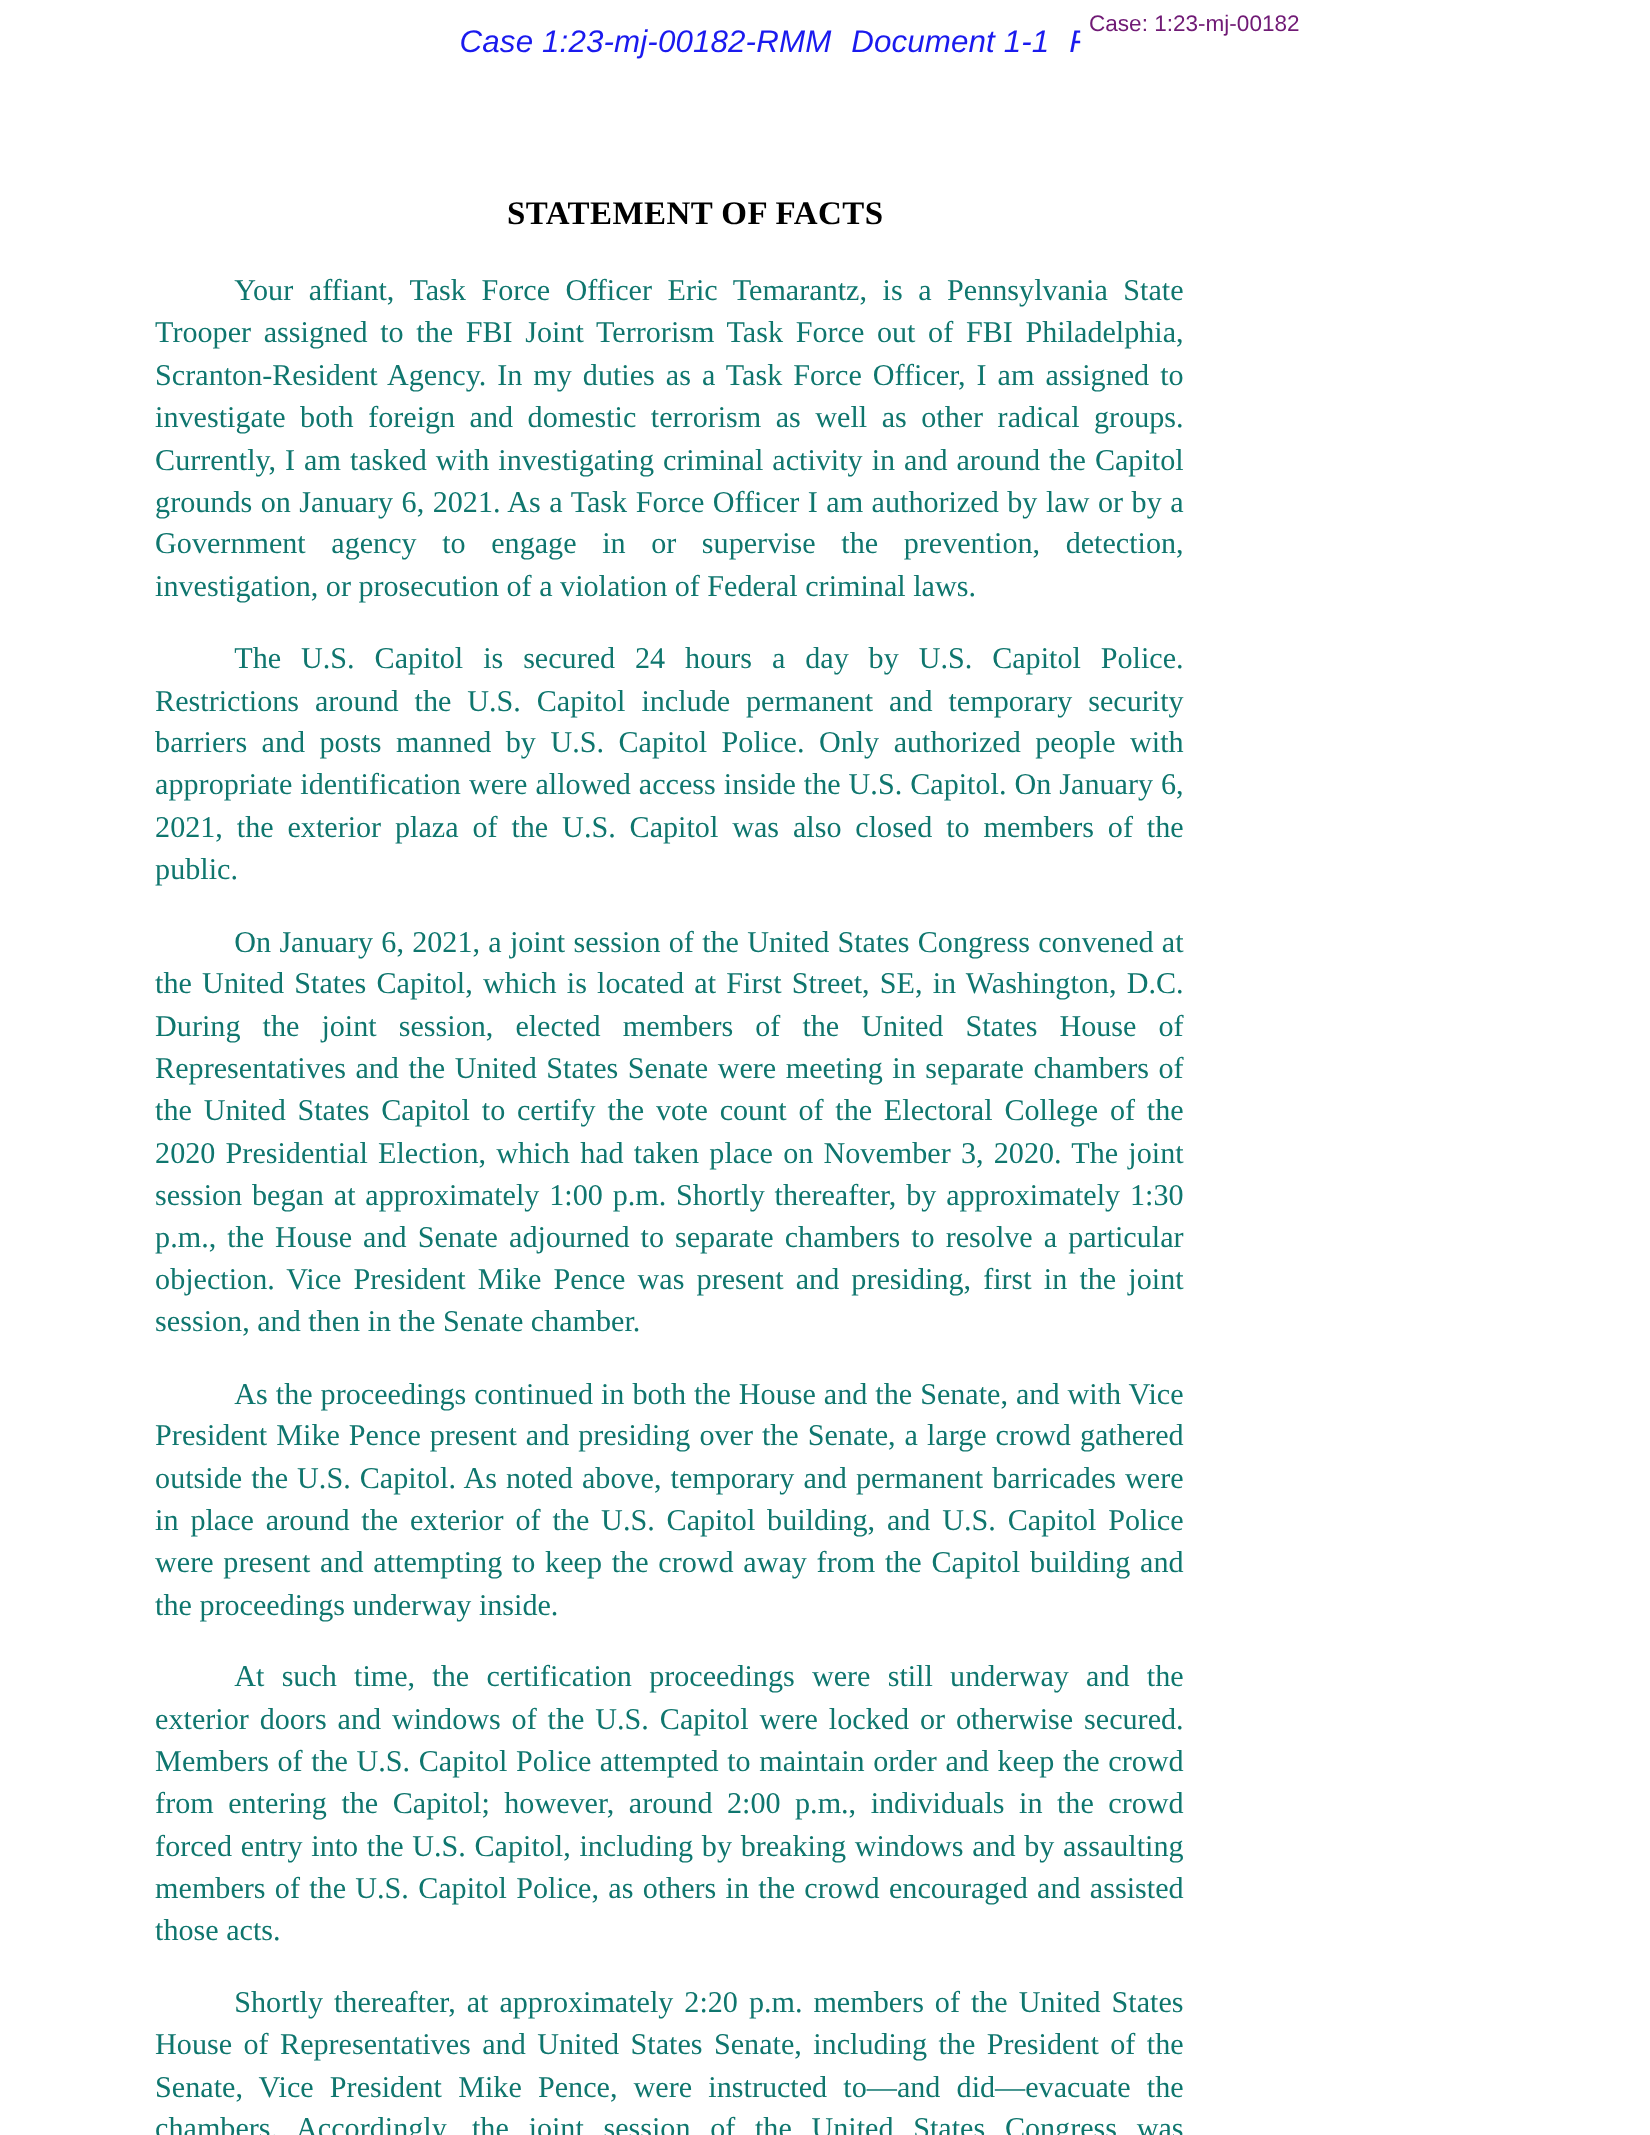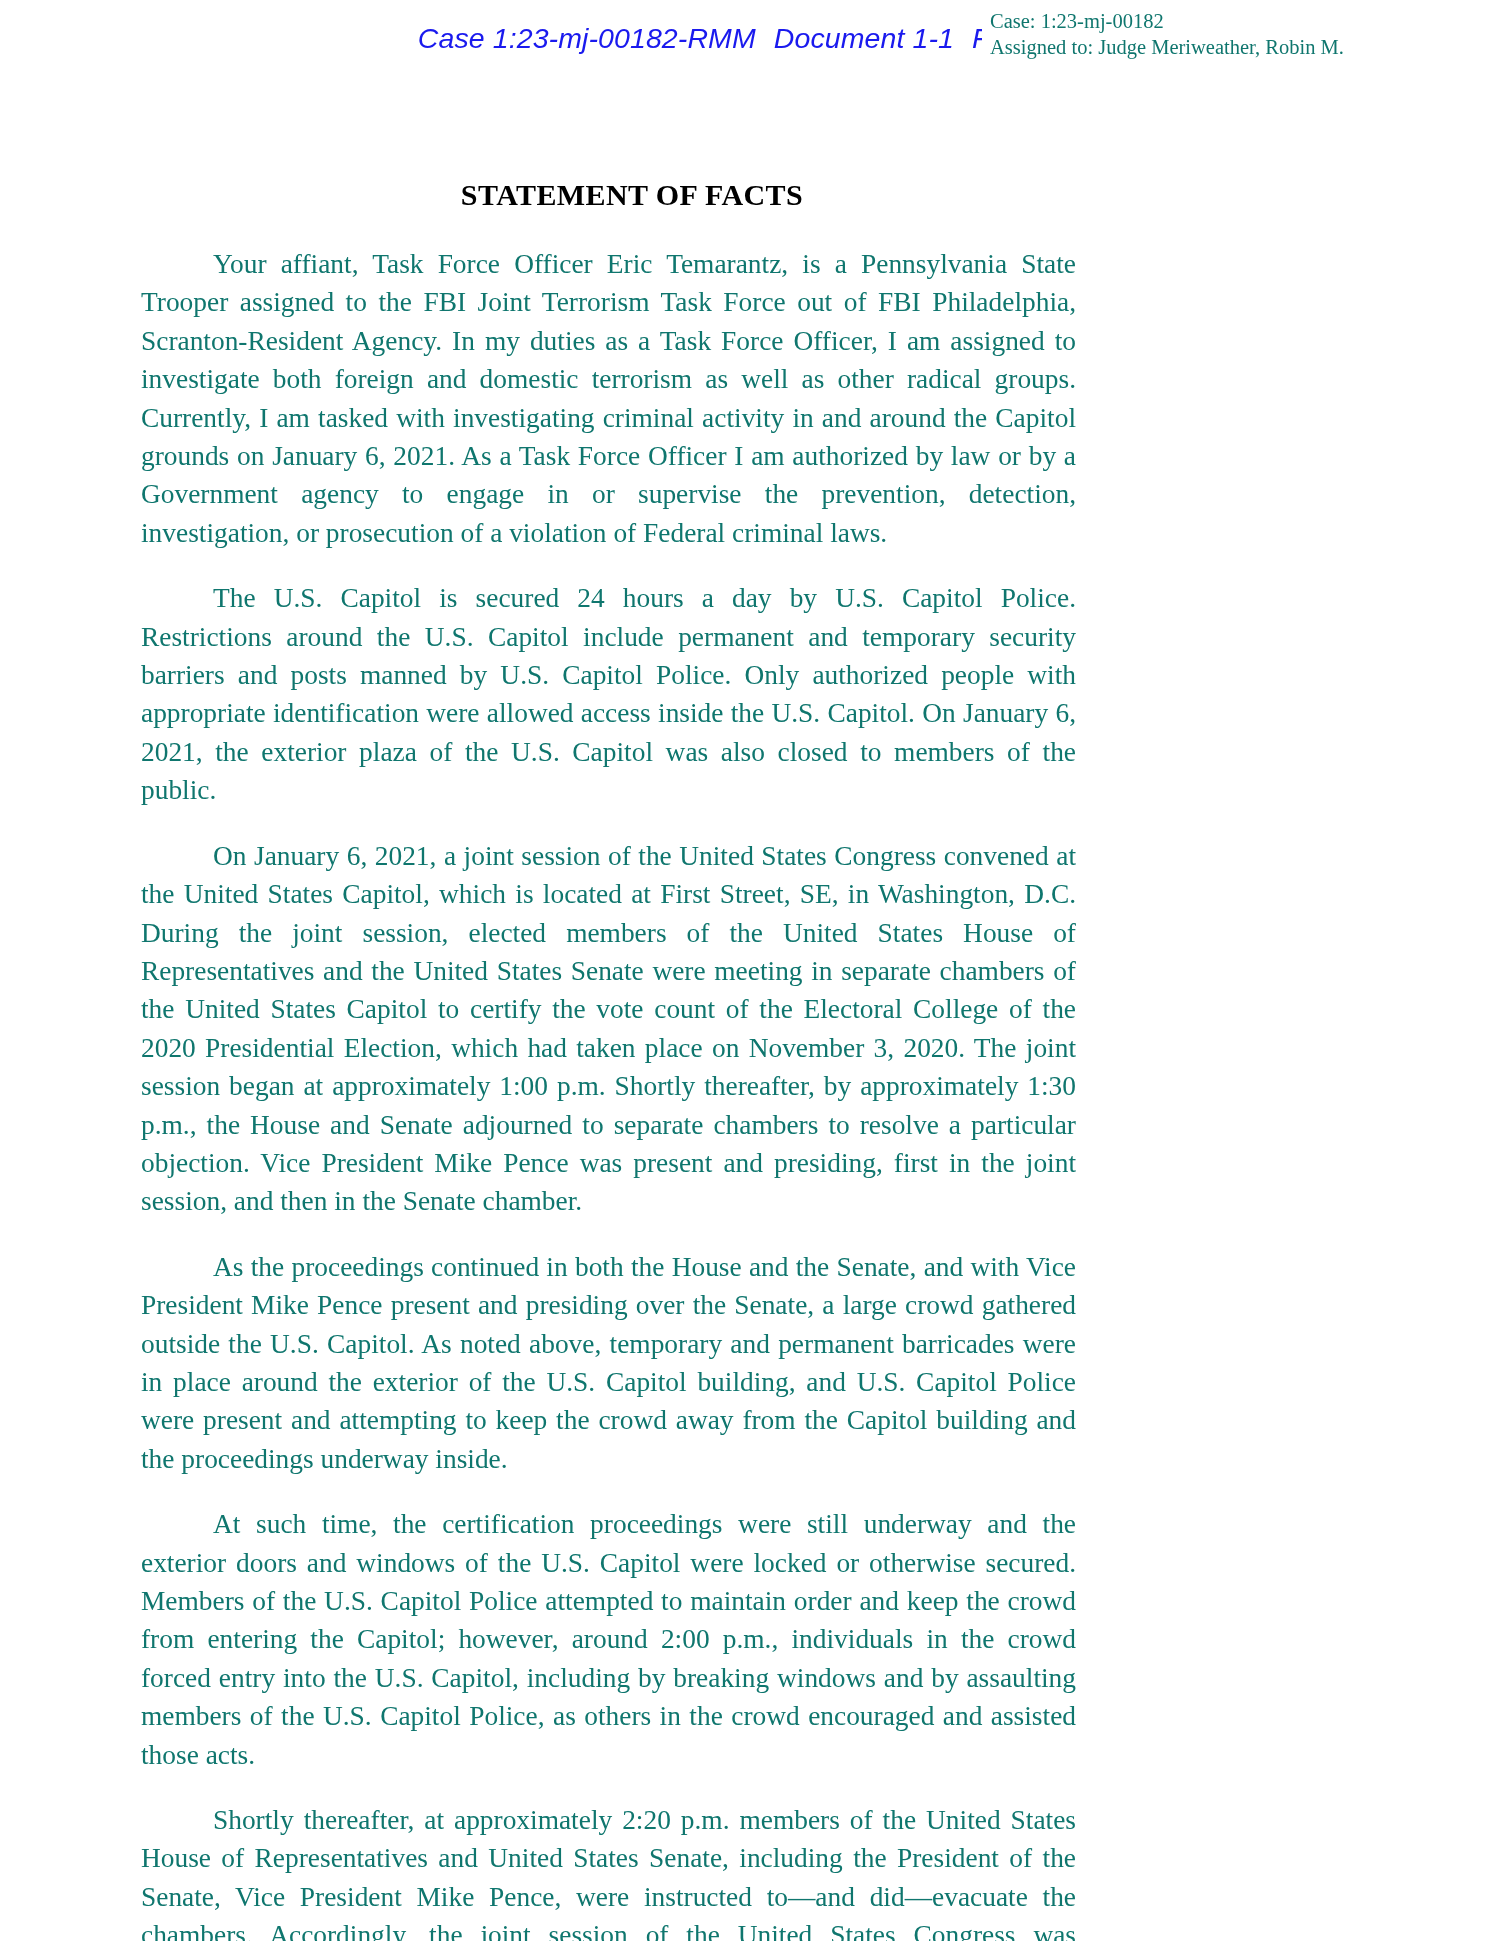--- a/index.html
+++ b/index.html
@@ -50,25 +50,26 @@
     background: #ffffff;
     z-index: 2;
   }
 
   
   .assign-stamp {
     position: absolute;
     top: 9px;
     left: 990px;
     z-index: 3;
-    font-family: Liberation Serif, serif;
+    font-family: Liberation Sans, sans-serif;
     font-size: 20.5px;
     line-height: 25.5px;
-    color: #0f766e;
+    color: #701a75;
     white-space: nowrap;
+    text-align: center;
   }
   .assign-stamp .line { display: block; }
 
   
   .doc-title {
     position: absolute;
     top: 178px;
     left: 0;
     width: 1264px;
     text-align: center;
@@ -103,21 +104,20 @@
 <div class="page">
 
   <div class="ecf-header">
     <span class="seg">Case 1:23-mj-00182-RMM</span><span class="seg">Document 1-1</span><span class="seg">Filed 07/</span>
   </div>
 
   <div class="stamp-mask"></div>
 
   <div class="assign-stamp">
     <span class="line">Case: 1:23-mj-00182</span>
-    <span class="line">Assigned to: Judge Meriweather, Robin M.</span>
   </div>
 
   <div class="doc-title">STATEMENT OF FACTS</div>
 
   <div class="body-block">
     <p class="para">Your affiant, Task Force Officer Eric Temarantz, is a Pennsylvania State Trooper assigned to the FBI Joint Terrorism Task Force out of FBI Philadelphia, Scranton-Resident Agency. In my duties as a Task Force Officer, I am assigned to investigate both foreign and domestic terrorism as well as other radical groups. Currently, I am tasked with investigating criminal activity in and around the Capitol grounds on January 6, 2021. As a Task Force Officer I am authorized by law or by a Government agency to engage in or supervise the prevention, detection, investigation, or prosecution of a violation of Federal criminal laws.</p>
     <p class="para">The U.S. Capitol is secured 24 hours a day by U.S. Capitol Police. Restrictions around the U.S. Capitol include permanent and temporary security barriers and posts manned by U.S. Capitol Police. Only authorized people with appropriate identification were allowed access inside the U.S. Capitol. On January 6, 2021, the exterior plaza of the U.S. Capitol was also closed to members of the public.</p>
     <p class="para">On January 6, 2021, a joint session of the United States Congress convened at the United States Capitol, which is located at First Street, SE, in Washington, D.C. During the joint session, elected members of the United States House of Representatives and the United States Senate were meeting in separate chambers of the United States Capitol to certify the vote count of the Electoral College of the 2020 Presidential Election, which had taken place on November 3, 2020. The joint session began at approximately 1:00 p.m. Shortly thereafter, by approximately 1:30 p.m., the House and Senate adjourned to separate chambers to resolve a particular objection.  Vice President Mike Pence was present and presiding, first in the joint session, and then in the Senate chamber.</p>
     <p class="para">As the proceedings continued in both the House and the Senate, and with Vice President Mike Pence present and presiding over the Senate, a large crowd gathered outside the U.S. Capitol. As noted above, temporary and permanent barricades were in place around the exterior of the U.S. Capitol building, and U.S. Capitol Police were present and attempting to keep the crowd away from the Capitol building and the proceedings underway inside.</p>
     <p class="para">At such time, the certification proceedings were still underway and the exterior doors and windows of the U.S. Capitol were locked or otherwise secured. Members of the U.S. Capitol Police attempted to maintain order and keep the crowd from entering the Capitol; however, around 2:00 p.m., individuals in the crowd forced entry into the U.S. Capitol, including by breaking windows and by assaulting members of the U.S. Capitol Police, as others in the crowd encouraged and assisted those acts.</p>

